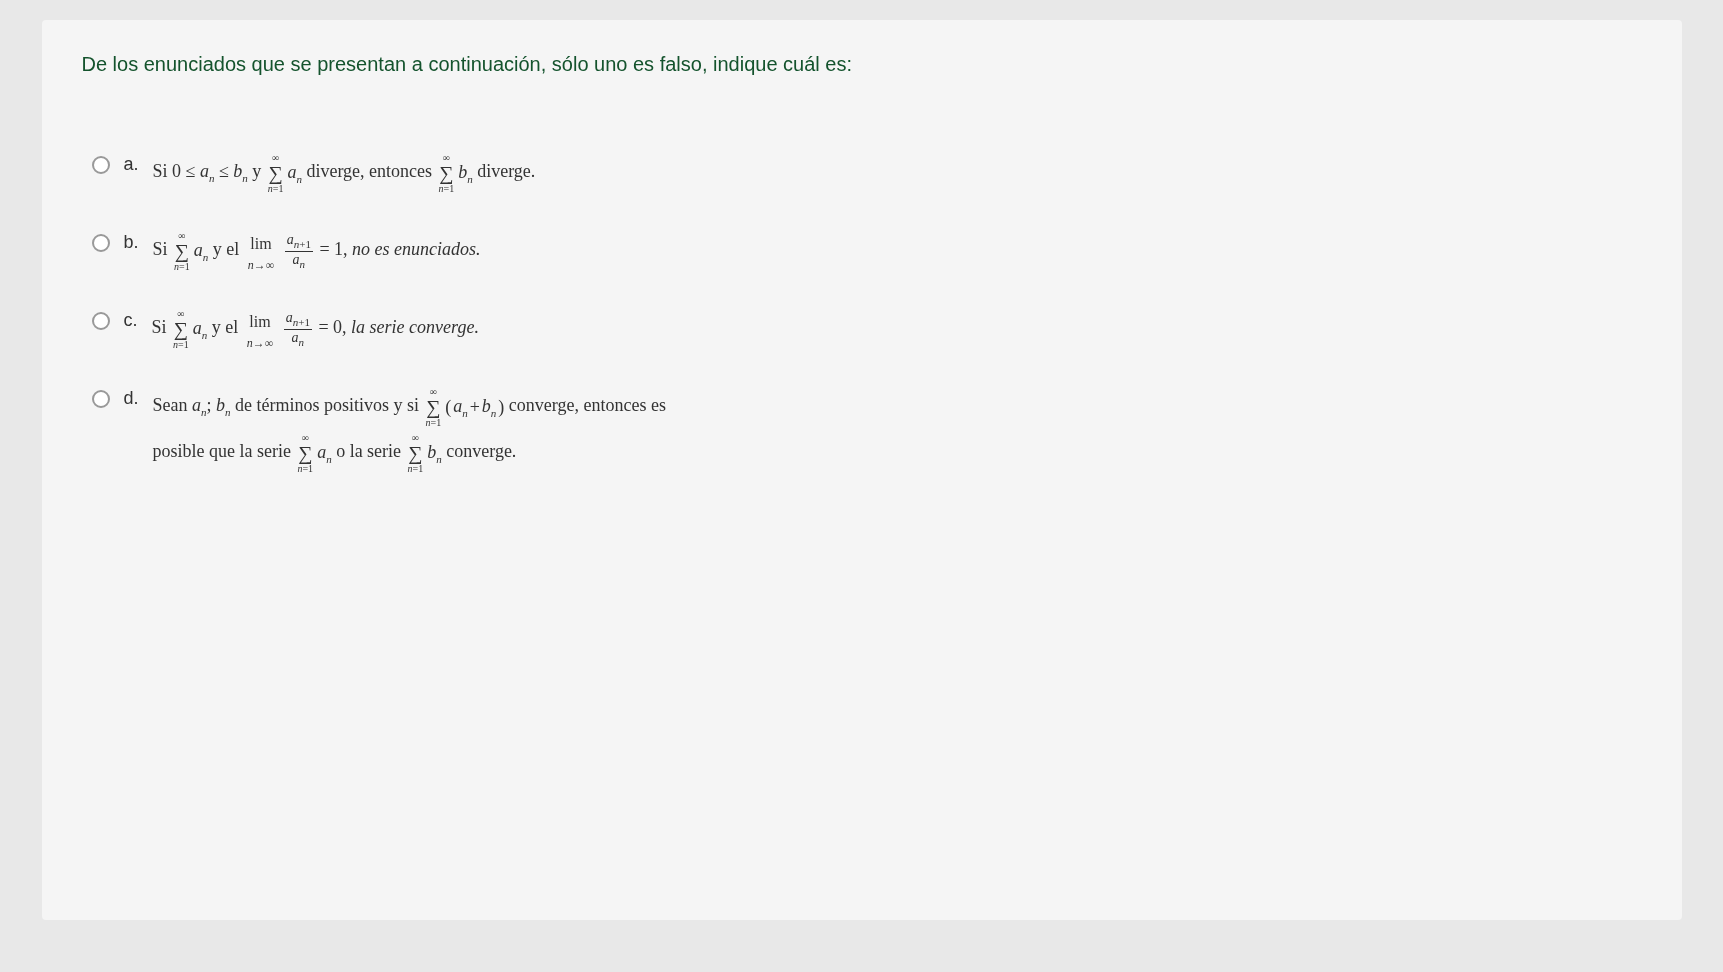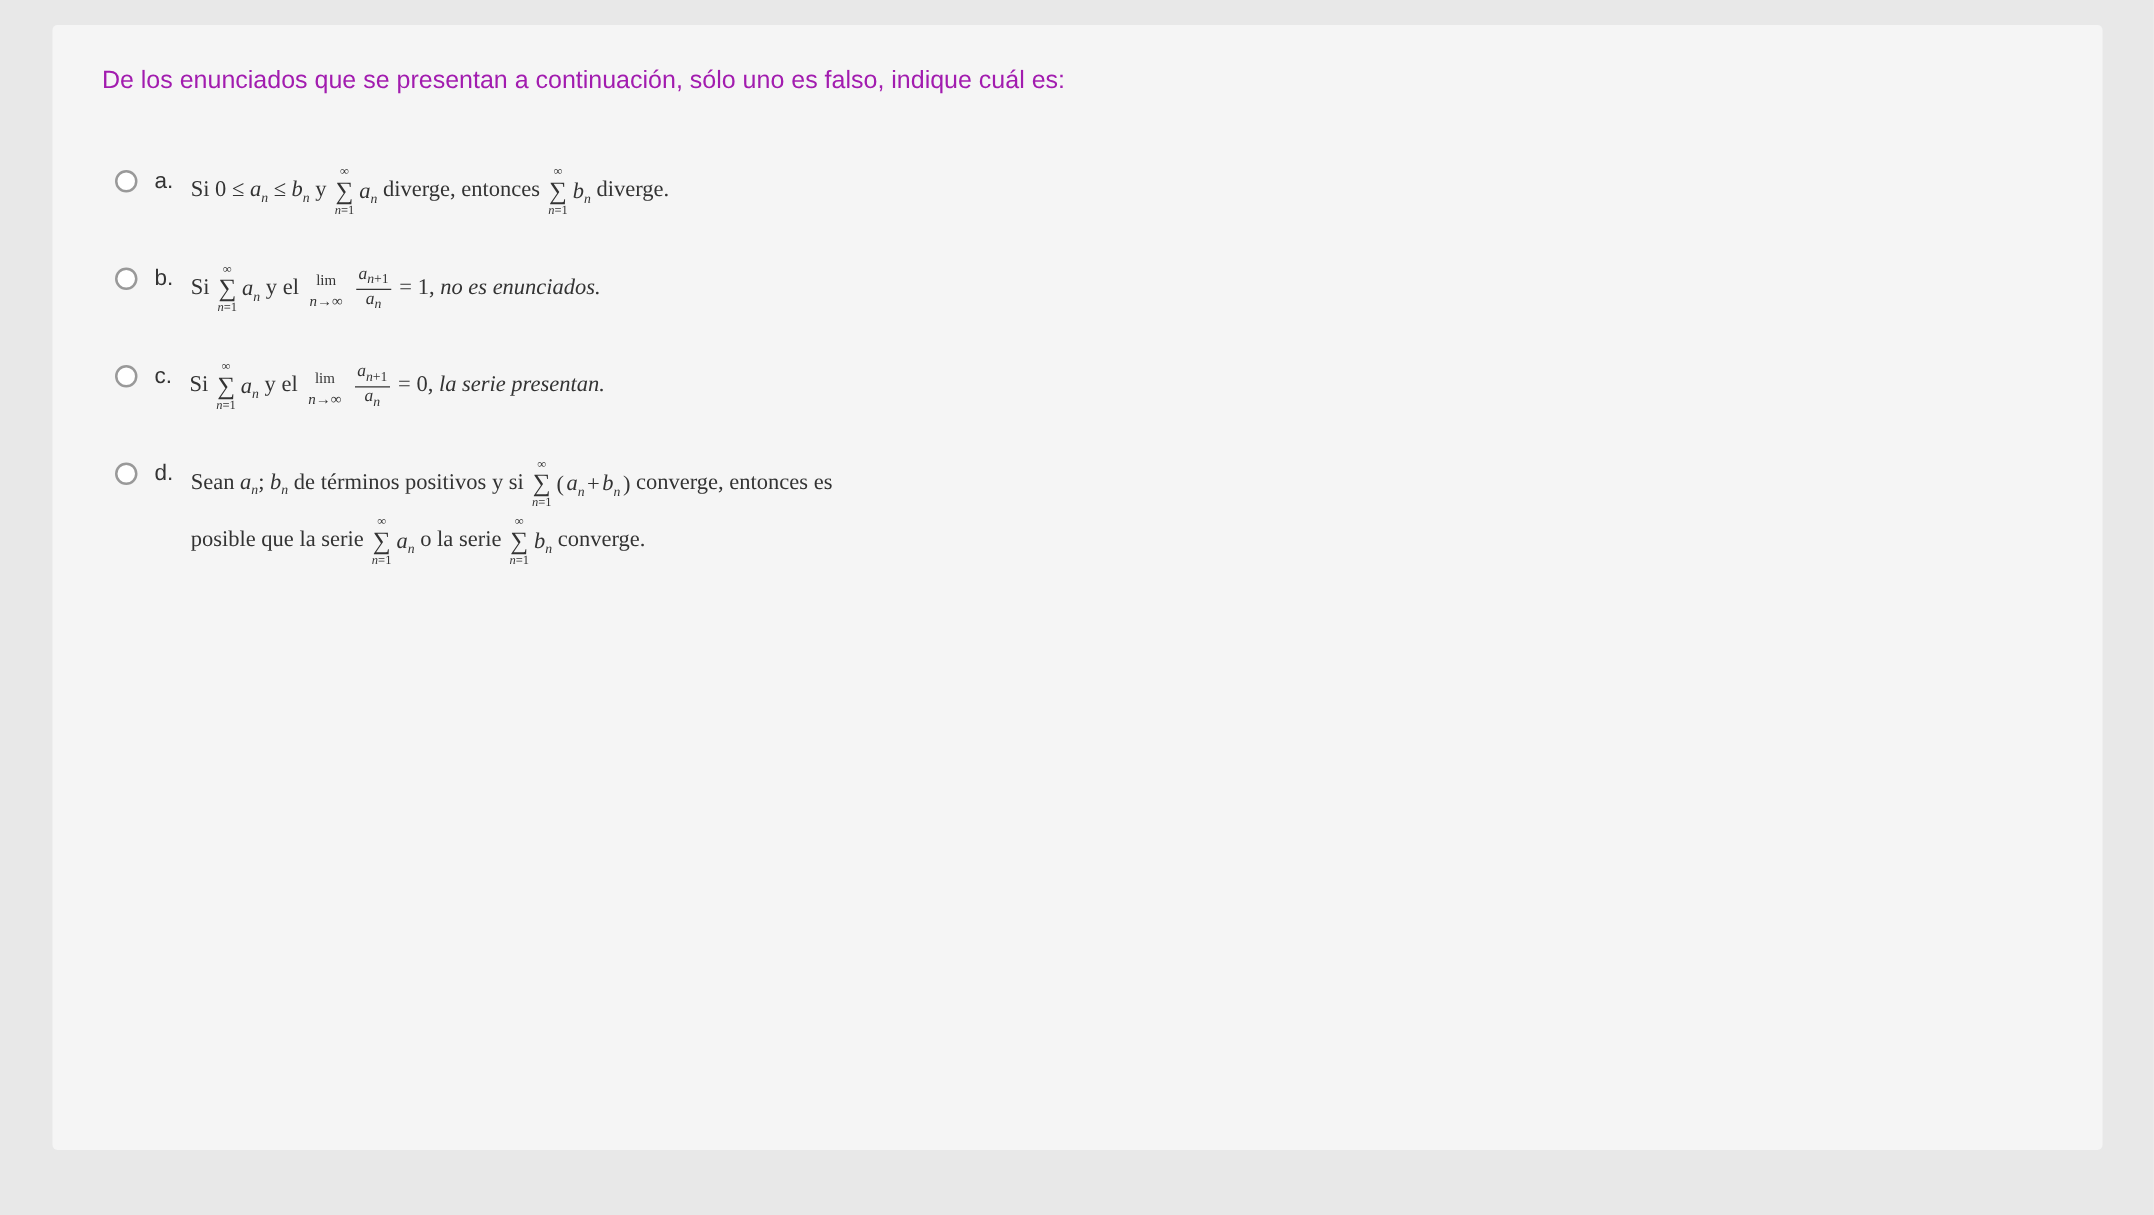--- a/index.html
+++ b/index.html
@@ -18,23 +18,23 @@
       background: #f5f5f5;
       border-radius: 4px;
       padding: 30px 40px 40px 40px;
       width: 1640px;
       max-width: 100%;
       min-height: 900px;
     }
 
     .question-text {
       font-size: 20px;
-      color: #a21caf;
+      color: #14532d;
       font-family: Arial, sans-serif;
-      margin-bottom: 36px;
+      margin-bottom: 56px;
       line-height: 1.4;
     }
 
     .select-label {
       font-size: 18px;
       font-family: Arial, sans-serif;
       color: #222;
       margin-bottom: 24px;
     }
 
@@ -133,21 +133,21 @@
 
     .lim-block {
       display: inline-flex;
       flex-direction: column;
       align-items: center;
       vertical-align: middle;
       margin: 0 4px;
     }
 
     .lim-block .lim-top {
-      font-size: 12px;
+      font-size: 16px;
       font-style: normal;
       font-family: 'Times New Roman', Times, serif;
       text-align: center;
     }
 
     .lim-block .lim-bot {
       font-size: 12px;
       line-height: 1.1;
     }
 
@@ -243,21 +243,21 @@
         </span>
         y el
         <span class="lim-block">
           <span class="lim-top">lim</span>
           <span class="lim-bot"><em>n</em>→∞</span>
         </span>
         <span class="fraction">
           <span class="numer"><em>a</em><sub><em>n</em>+1</sub></span>
           <span class="denom"><em>a<sub>n</sub></em></span>
         </span>
-        = 0, <span class="italic-text">la serie presentan.</span>
+        = 0, <span class="italic-text">la serie converge.</span>
       </div>
     </div>
 
     <div class="option">
       <div class="option-radio"></div>
       <div class="option-label">d.</div>
       <div class="option-content">
         <div class="option-d-content">
           <div>
             Sean <span class="italic-text">a<sub>n</sub></span>; <span class="italic-text">b<sub>n</sub></span> de términos positivos y si

